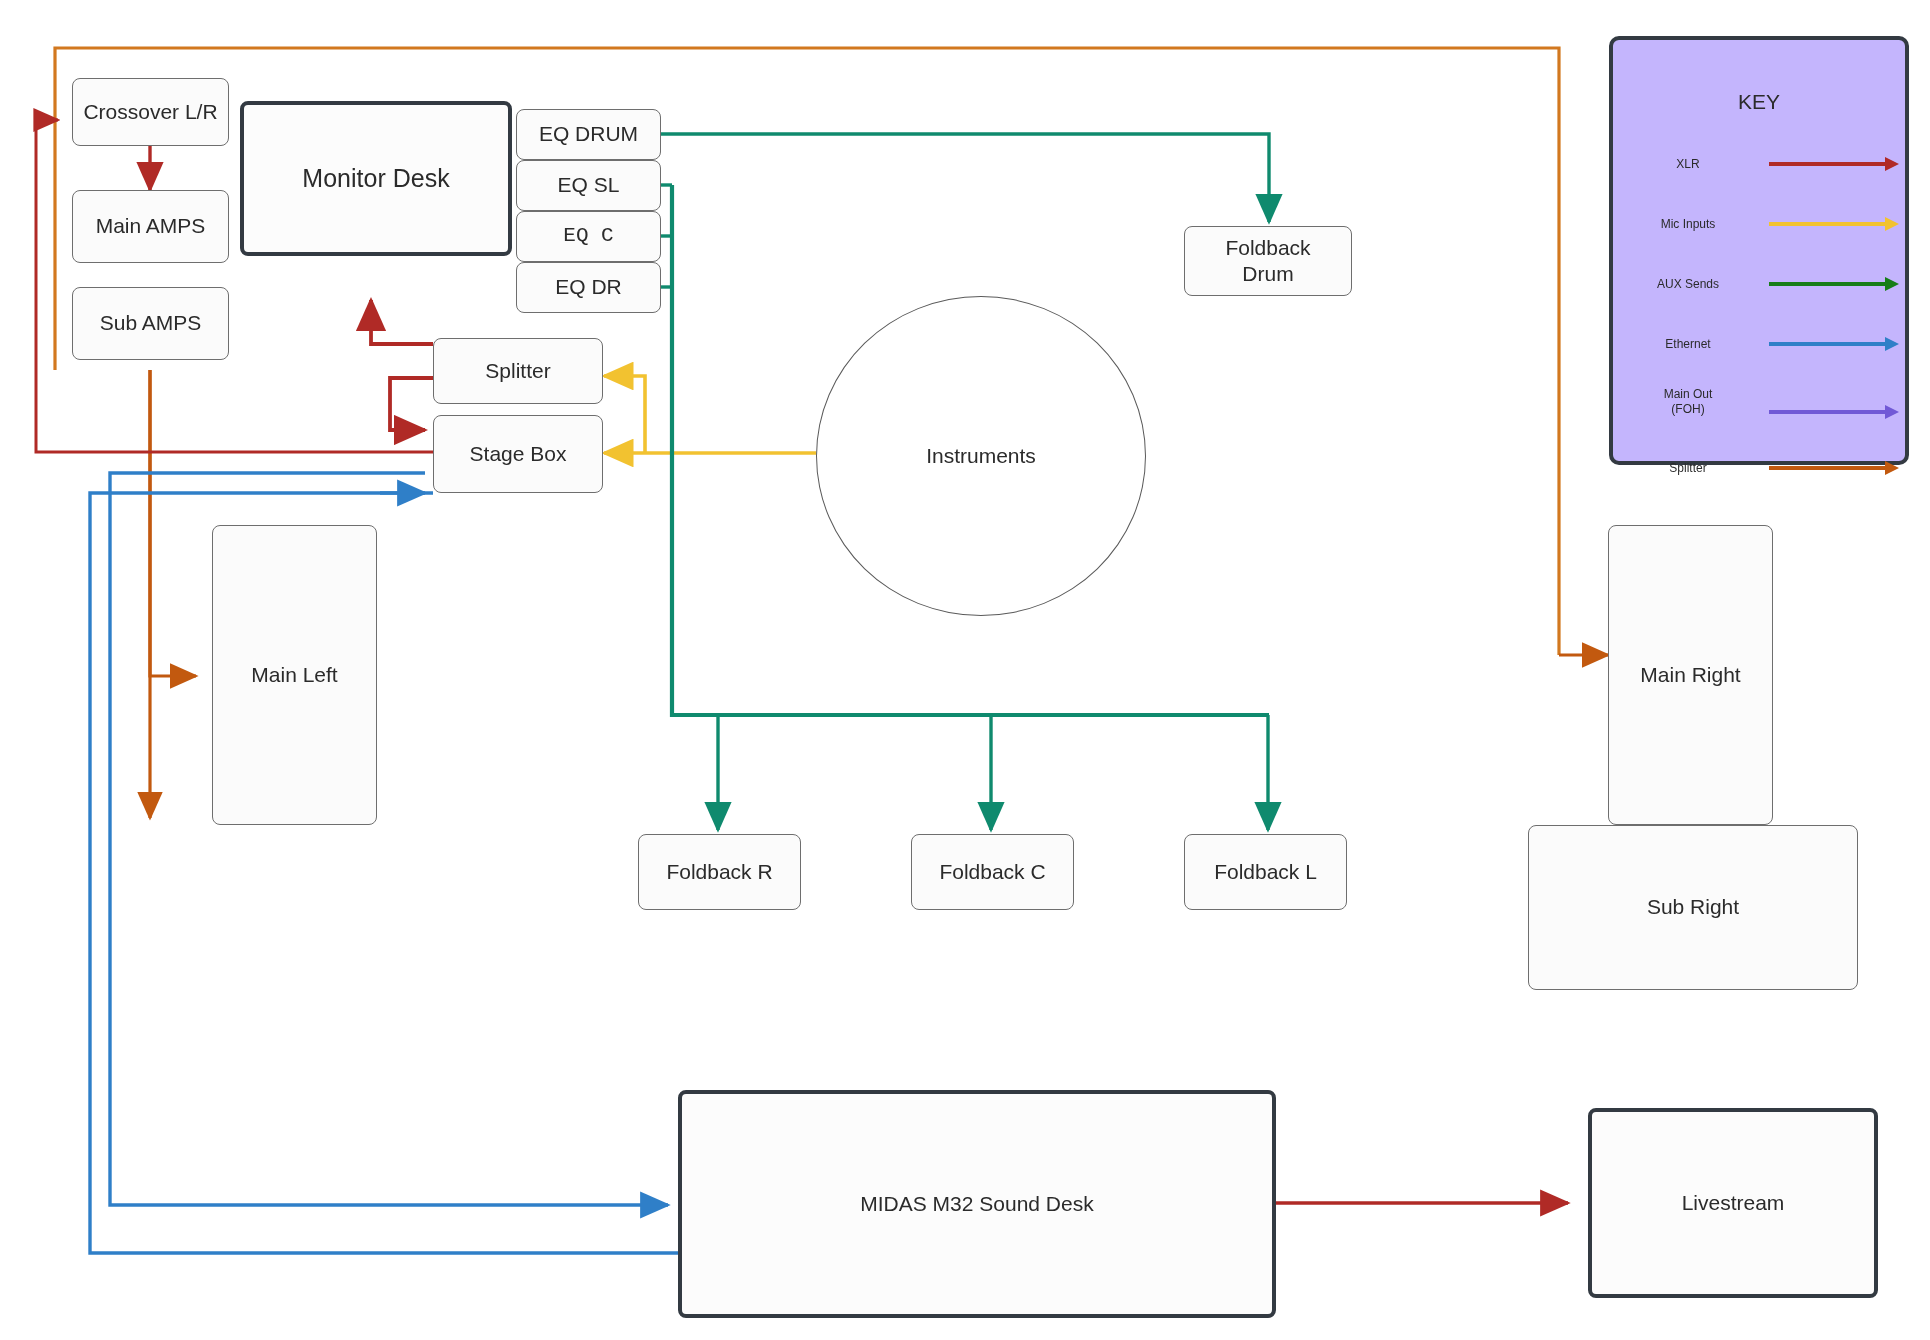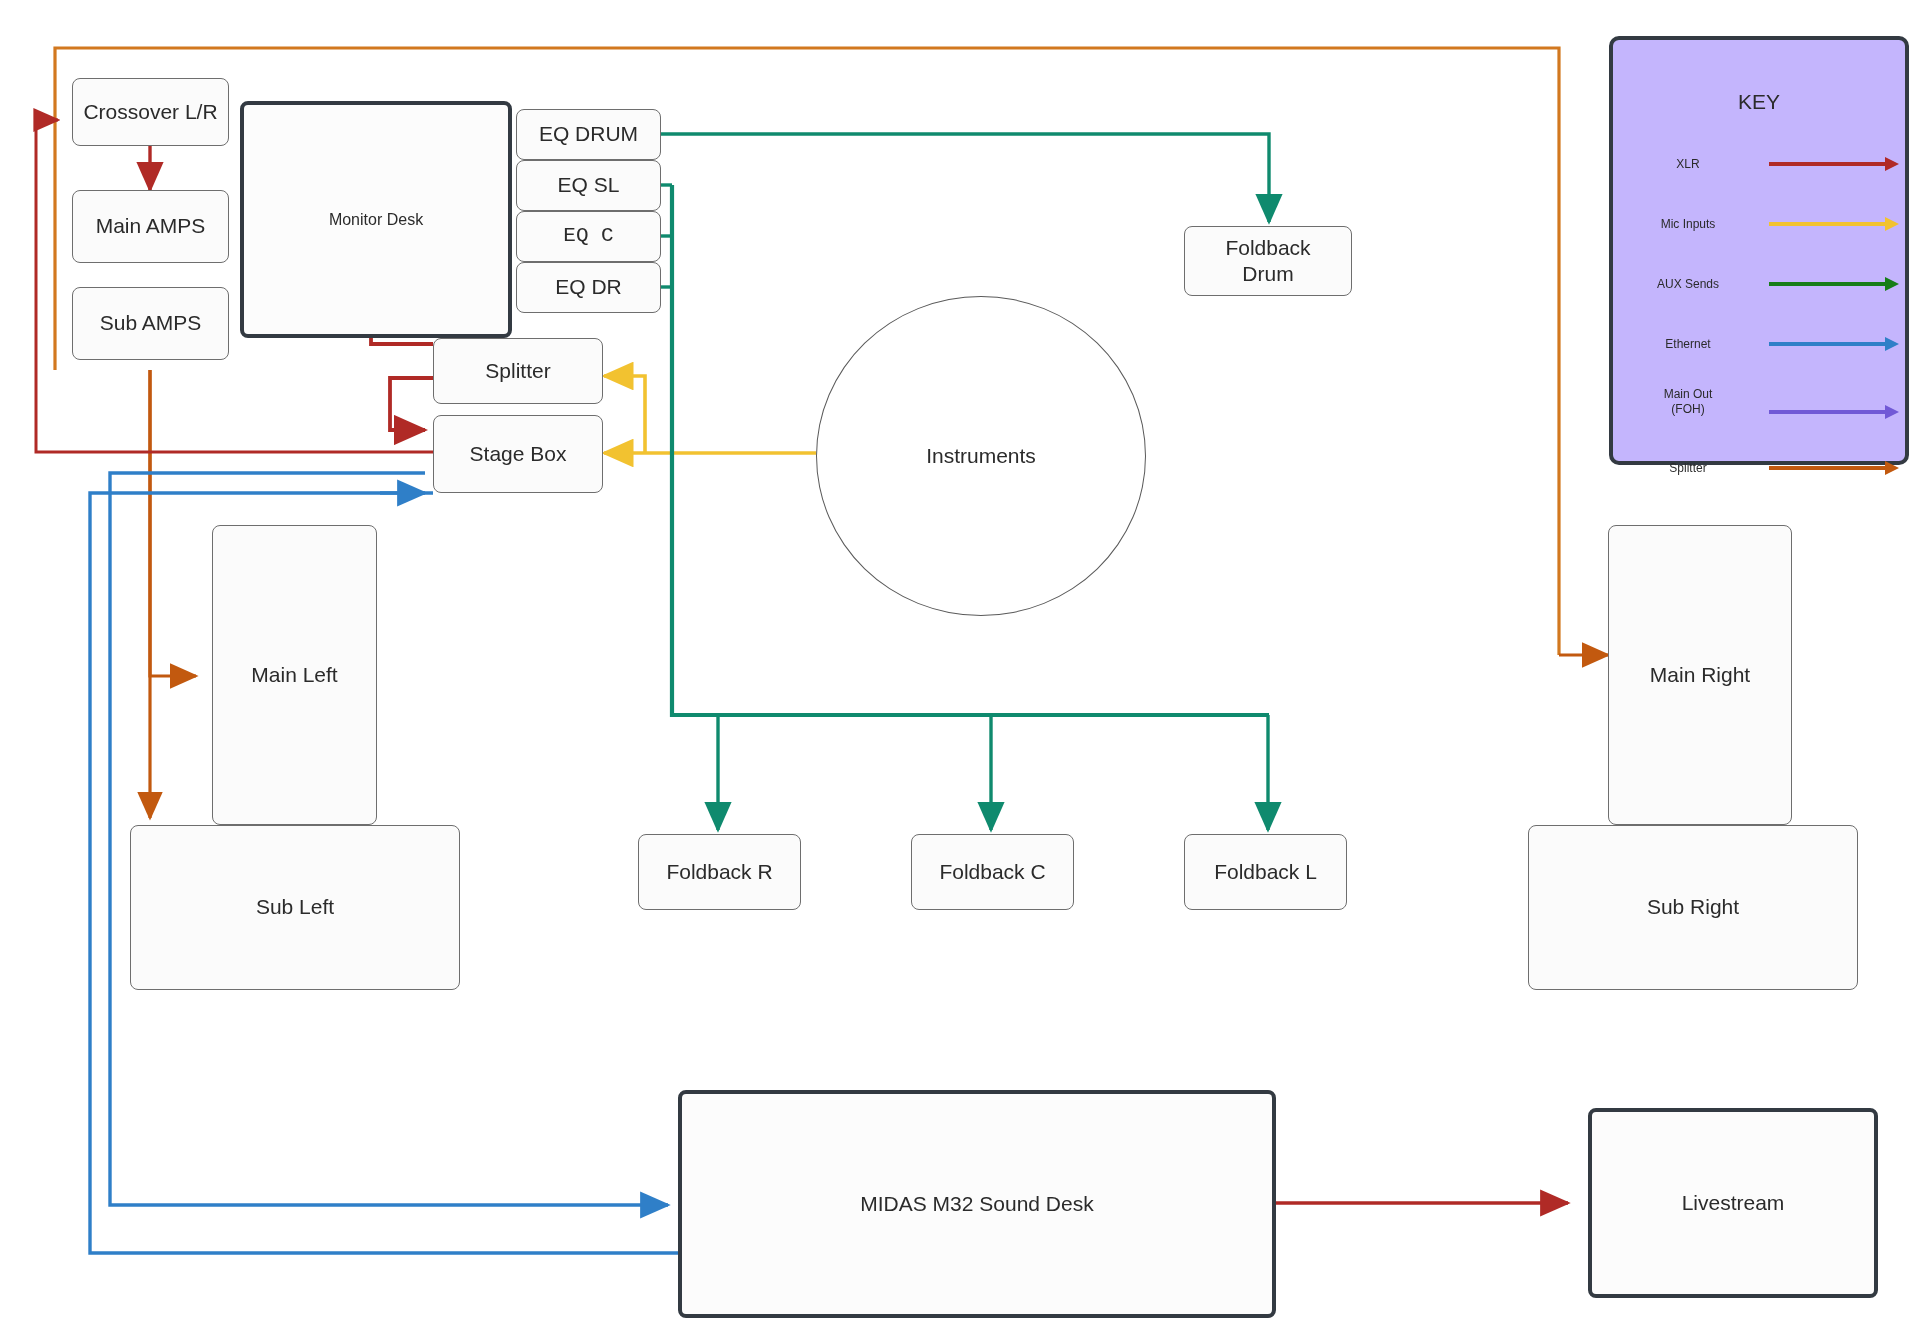--- a/index.html
+++ b/index.html
@@ -124,21 +124,21 @@
       <path d="M380,493 L425,493" fill="none" stroke="#2f7fc8" stroke-width="3.4" marker-end="url(#ah-eth)"></path>
     </g>
   </svg>
 
   <div class="node" style="left:72px;top:78px;width:157px;height:68px;">Crossover L/R</div>
 
   <div class="node" style="left:72px;top:190px;width:157px;height:73px;">Main AMPS</div>
 
   <div class="node" style="left:72px;top:287px;width:157px;height:73px;">Sub AMPS</div>
 
-  <div class="node thick" style="left:240px;top:101px;width:272px;height:237px;font-size:16px;">Monitor Desk</div>
+  <div class="node thick" style="left:240px;top:101px;width:272px;height:155px;font-size:25px;">Monitor Desk</div>
 
   <div class="node" style="left:516px;top:109px;width:145px;height:51px;">EQ DRUM</div>
   <div class="node" style="left:516px;top:160px;width:145px;height:51px;">EQ SL</div>
   <div class="node" style="left:516px;top:211px;width:145px;height:51px;font-family:Liberation Mono, monospace;">EQ C</div>
   <div class="node" style="left:516px;top:262px;width:145px;height:51px;">EQ DR</div>
 
   <div class="node" style="left:433px;top:338px;width:170px;height:66px;">Splitter</div>
   <div class="node" style="left:433px;top:415px;width:170px;height:78px;">Stage Box</div>
 
   <div class="node circle" style="left:816px;top:296px;width:330px;height:320px;">Instruments</div>
@@ -146,23 +146,22 @@
   <div class="node" style="left:1184px;top:226px;width:168px;height:70px;flex-direction:column;">
     <span>Foldback</span>
     <span>Drum</span>
   </div>
 
   <div class="node" style="left:638px;top:834px;width:163px;height:76px;">Foldback R</div>
   <div class="node" style="left:911px;top:834px;width:163px;height:76px;">Foldback C</div>
   <div class="node" style="left:1184px;top:834px;width:163px;height:76px;">Foldback L</div>
 
   <div class="node" style="left:212px;top:525px;width:165px;height:300px;">Main Left</div>
-  <div class="node" style="left:130px;top:825px;width:330px;height:165px;">Sub Left</div>
-
-  <div class="node" style="left:1608px;top:525px;width:184px;height:300px;text-align:center;">Main Right</div>
+
+  <div class="node" style="left:1608px;top:525px;width:165px;height:300px;text-align:center;">Main Right</div>
   <div class="node" style="left:1528px;top:825px;width:330px;height:165px;">Sub Right</div>
 
   <div class="node thick" style="left:678px;top:1090px;width:598px;height:228px;">MIDAS M32 Sound Desk</div>
 
   <div class="node thick" style="left:1588px;top:1108px;width:290px;height:190px;">Livestream</div>
 
   <div class="key-panel" style="left:1609px;top:36px;width:300px;height:429px;">
     <div class="key-title" style="top:50px;">KEY</div>
 
     <div class="key-row" style="top:116px;">

